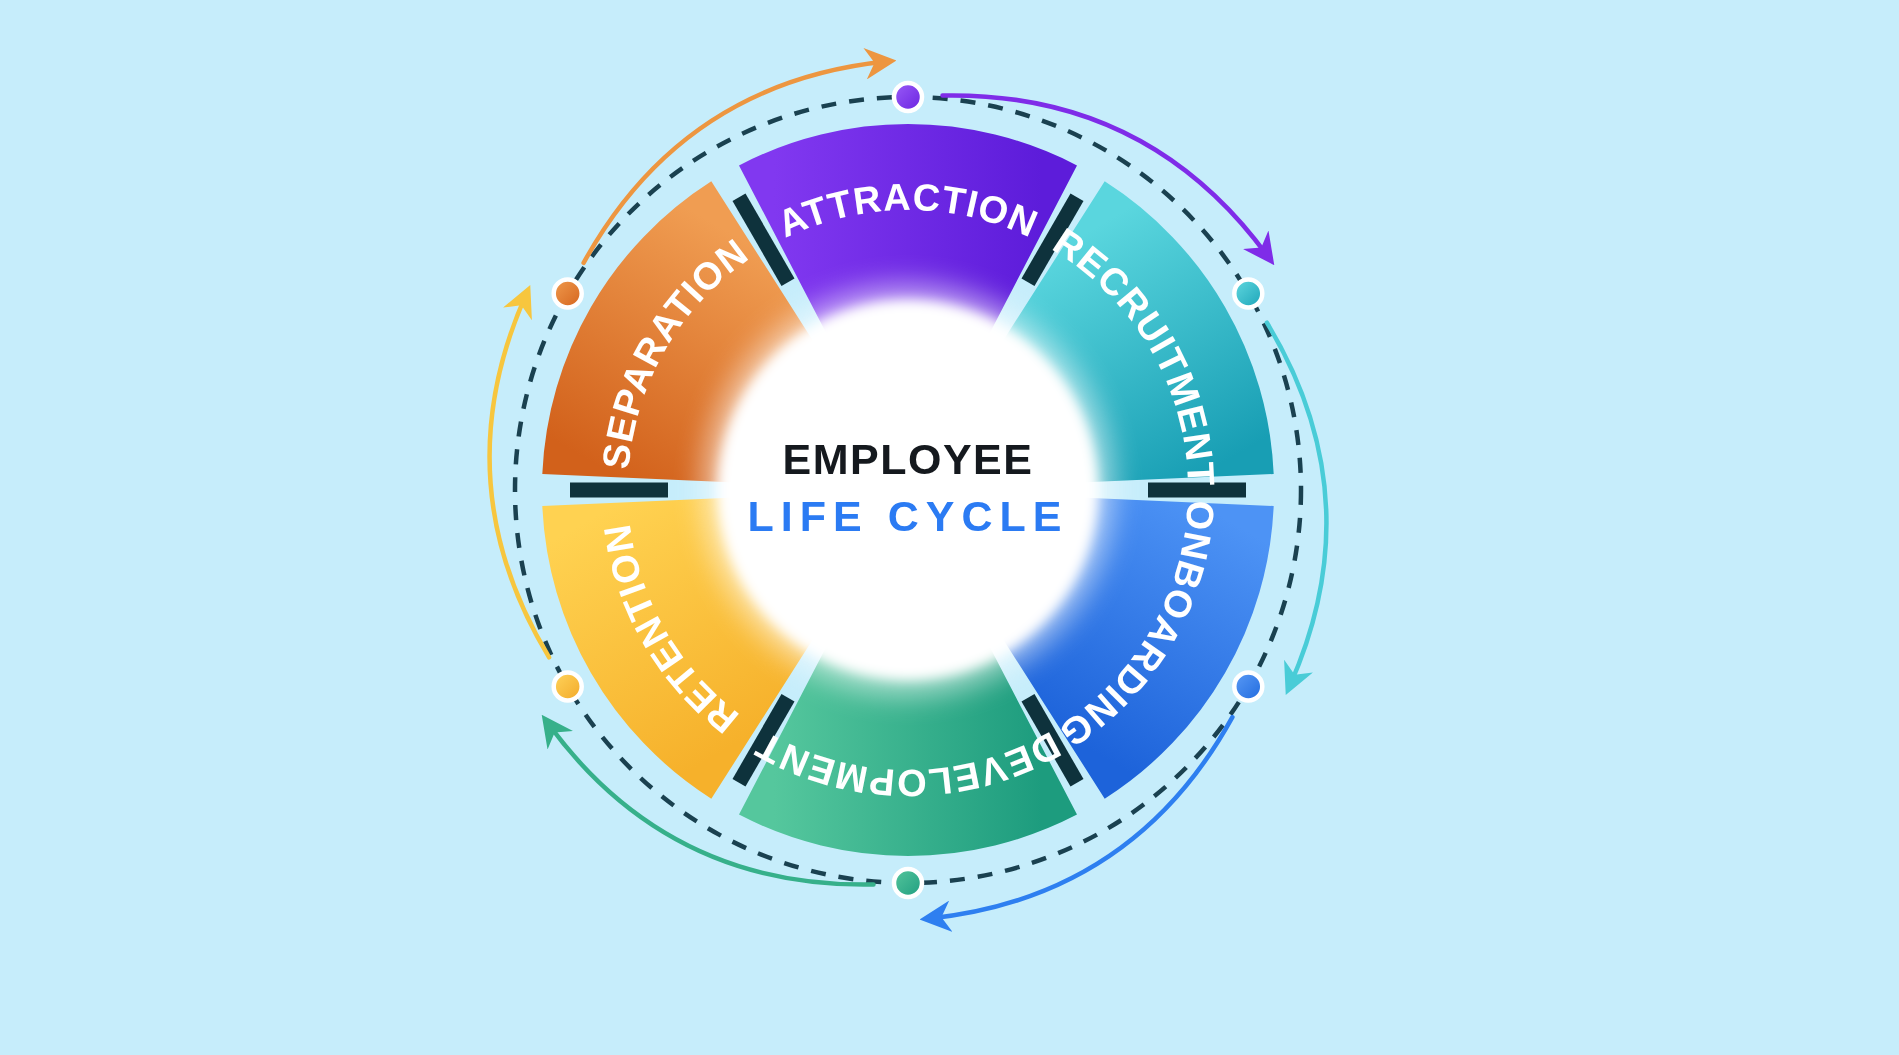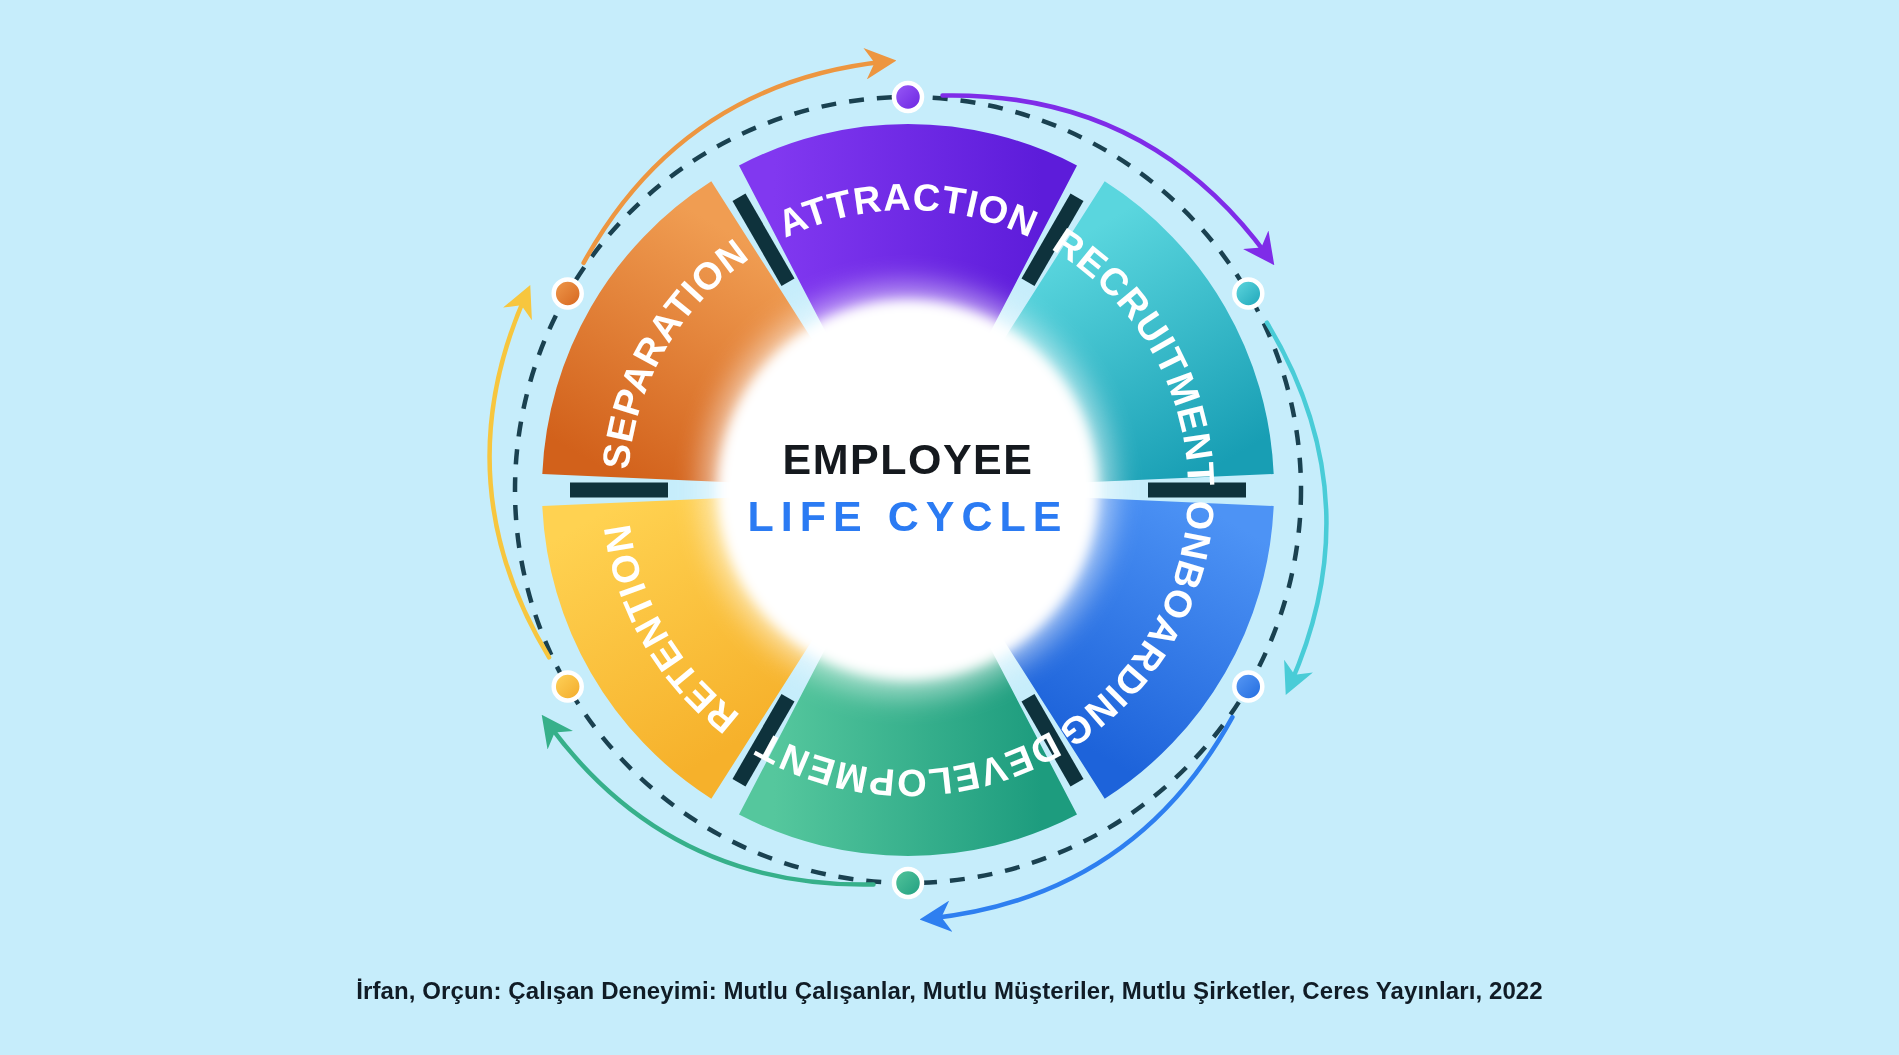--- a/index.html
+++ b/index.html
@@ -140,14 +140,13 @@
         <circle cx="908.0" cy="97.0" r="14" fill="url(#dotgrad-attraction)" stroke="#ffffff" stroke-width="4.5"></circle>
         <circle cx="1248.3" cy="293.5" r="14" fill="url(#dotgrad-recruitment)" stroke="#ffffff" stroke-width="4.5"></circle>
         <circle cx="1248.3" cy="686.5" r="14" fill="url(#dotgrad-onboarding)" stroke="#ffffff" stroke-width="4.5"></circle>
         <circle cx="908.0" cy="883.0" r="14" fill="url(#dotgrad-development)" stroke="#ffffff" stroke-width="4.5"></circle>
         <circle cx="567.7" cy="686.5" r="14" fill="url(#dotgrad-retention)" stroke="#ffffff" stroke-width="4.5"></circle>
         <circle cx="567.7" cy="293.5" r="14" fill="url(#dotgrad-separation)" stroke="#ffffff" stroke-width="4.5"></circle>
       </g>
     <text class="title1" x="908" y="474" text-anchor="middle" fill="#15191e">EMPLOYEE</text>
     <text class="title2" x="908" y="531" text-anchor="middle" fill="#2b7bf3">LIFE CYCLE</text>
   </svg>
-  <div class="citation" style="color: rgb(16, 28, 38);">İrfan, Orçun: Çalışan Deneyimi: Mutlu Çalışanlar, Mutlu Müşteriler, Mutlu Şirketler, Ceres Yayınları, 2022</div>
 </div>
 
 </body></html>

